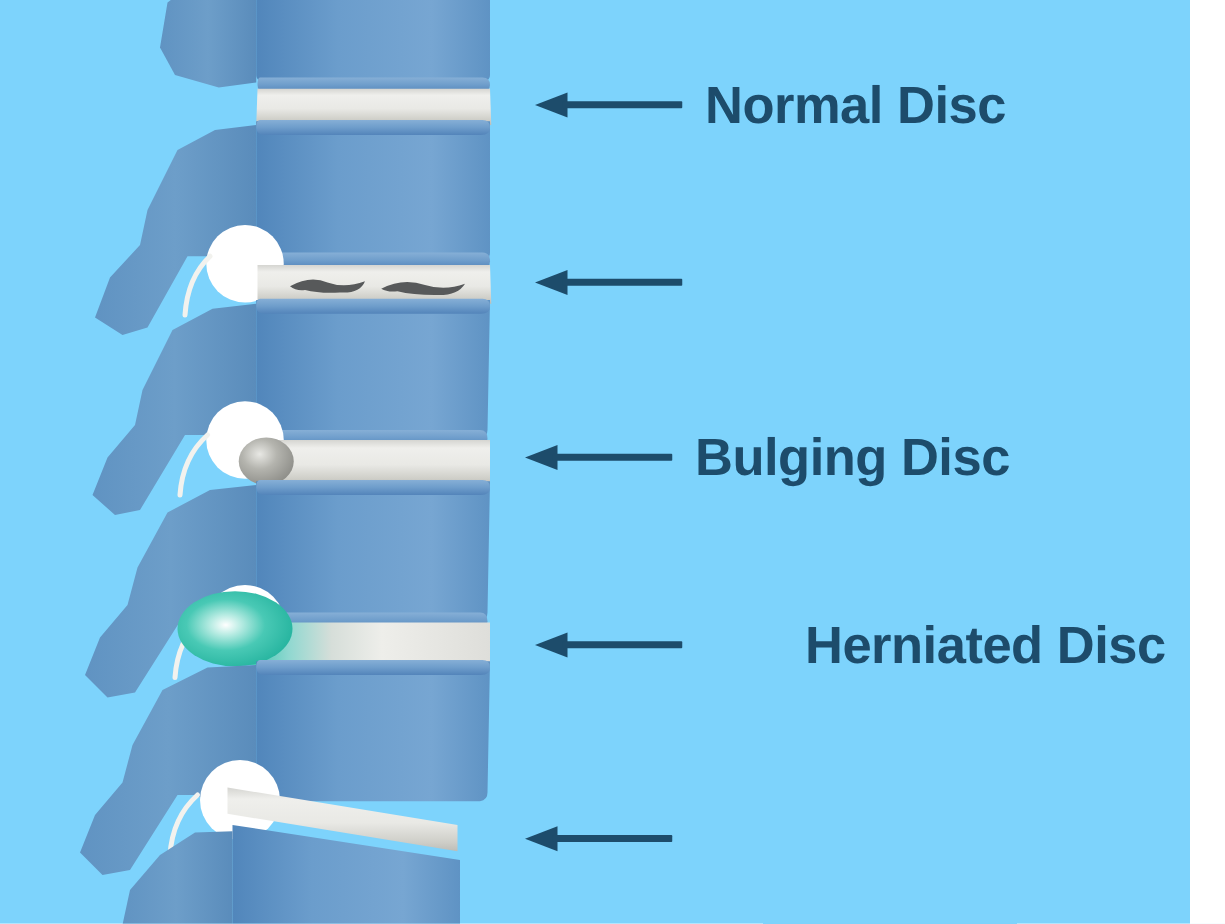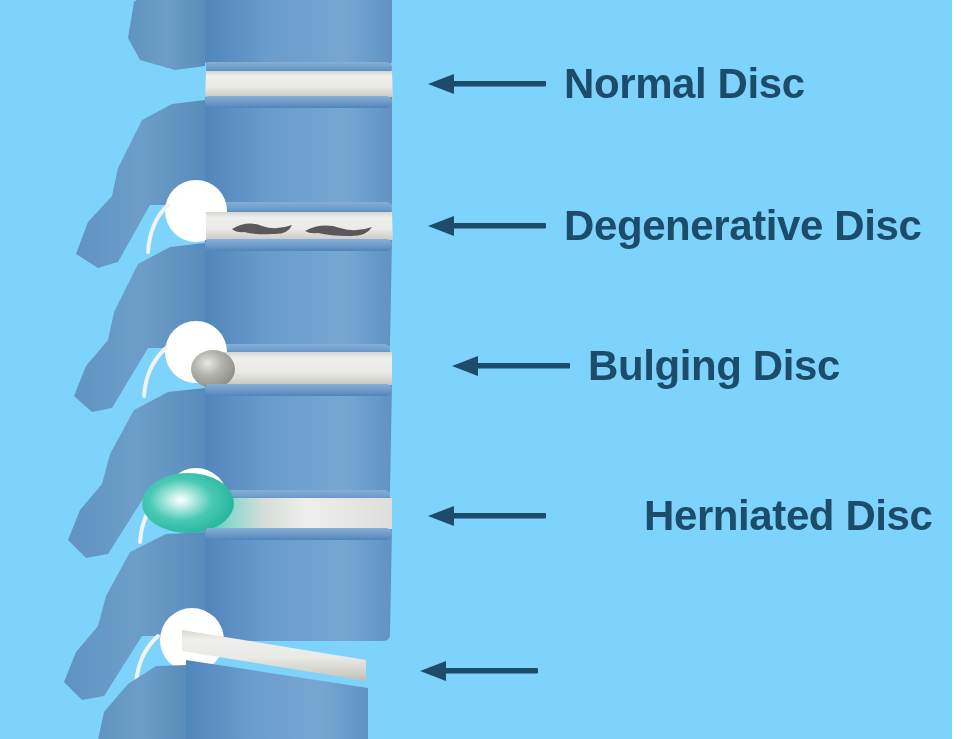--- a/index.html
+++ b/index.html
@@ -193,24 +193,23 @@
     <span class="spacer" style="width:18px"></span>
     <span class="label-text">Normal Disc</span>
   </div>
 
   <div class="label-row" style="left:428px; top:200px;">
     <svg class="arrow-svg" width="118" height="28" viewBox="0 0 118 28">
       <path d="M0 14 L26 4 L26 24 Z" fill="#1d4c6b"></path>
       <rect x="22" y="11" width="96" height="5.5" rx="1" fill="#1d4c6b"></rect>
     </svg>
     <span class="spacer" style="width:18px"></span>
-    <span class="label-text">Degenerative Disc</span>
-  </div>
-
-  <div class="label-row" style="left:452px; top:340px;">
+  </div>
+
+  <div class="label-row" style="left:420px; top:340px;">
     <svg class="arrow-svg" width="118" height="28" viewBox="0 0 118 28">
       <path d="M0 14 L26 4 L26 24 Z" fill="#1d4c6b"></path>
       <rect x="22" y="11" width="96" height="5.5" rx="1" fill="#1d4c6b"></rect>
     </svg>
     <span class="spacer" style="width:18px"></span>
     <span class="label-text">Bulging Disc</span>
   </div>
 
   <div class="label-row" style="left:428px; top:490px;gap:40px;">
     <svg class="arrow-svg" width="118" height="28" viewBox="0 0 118 28">

